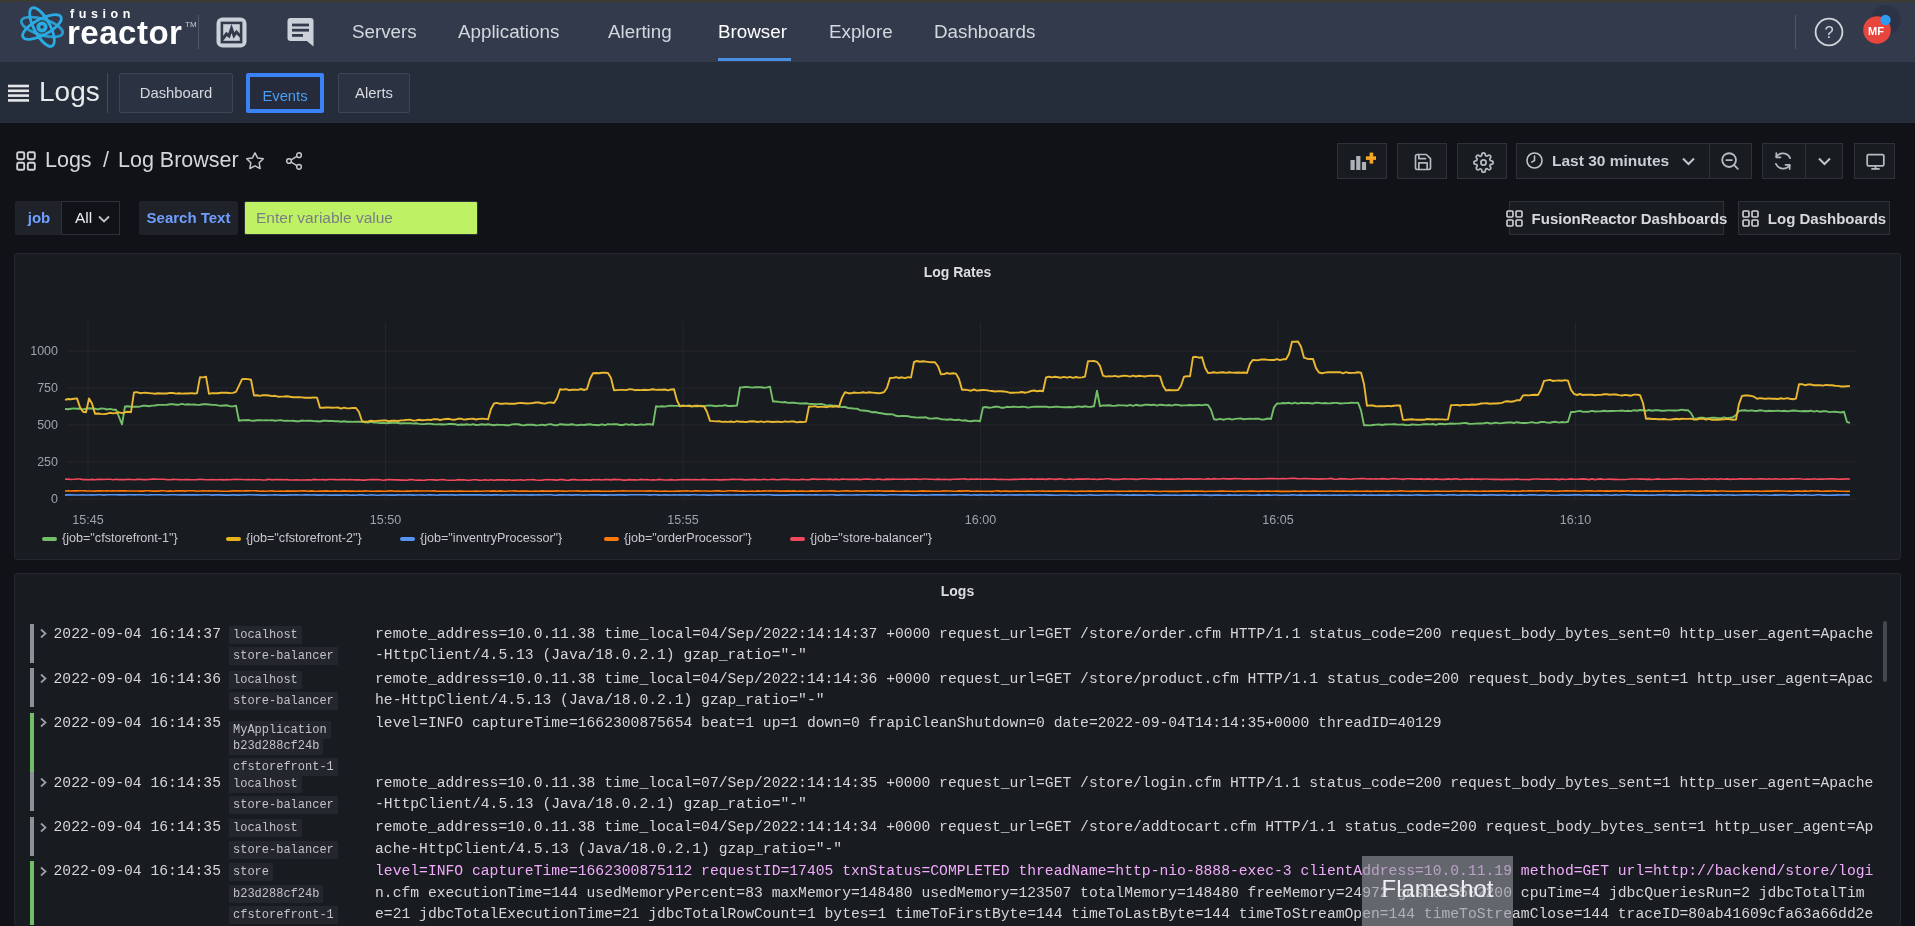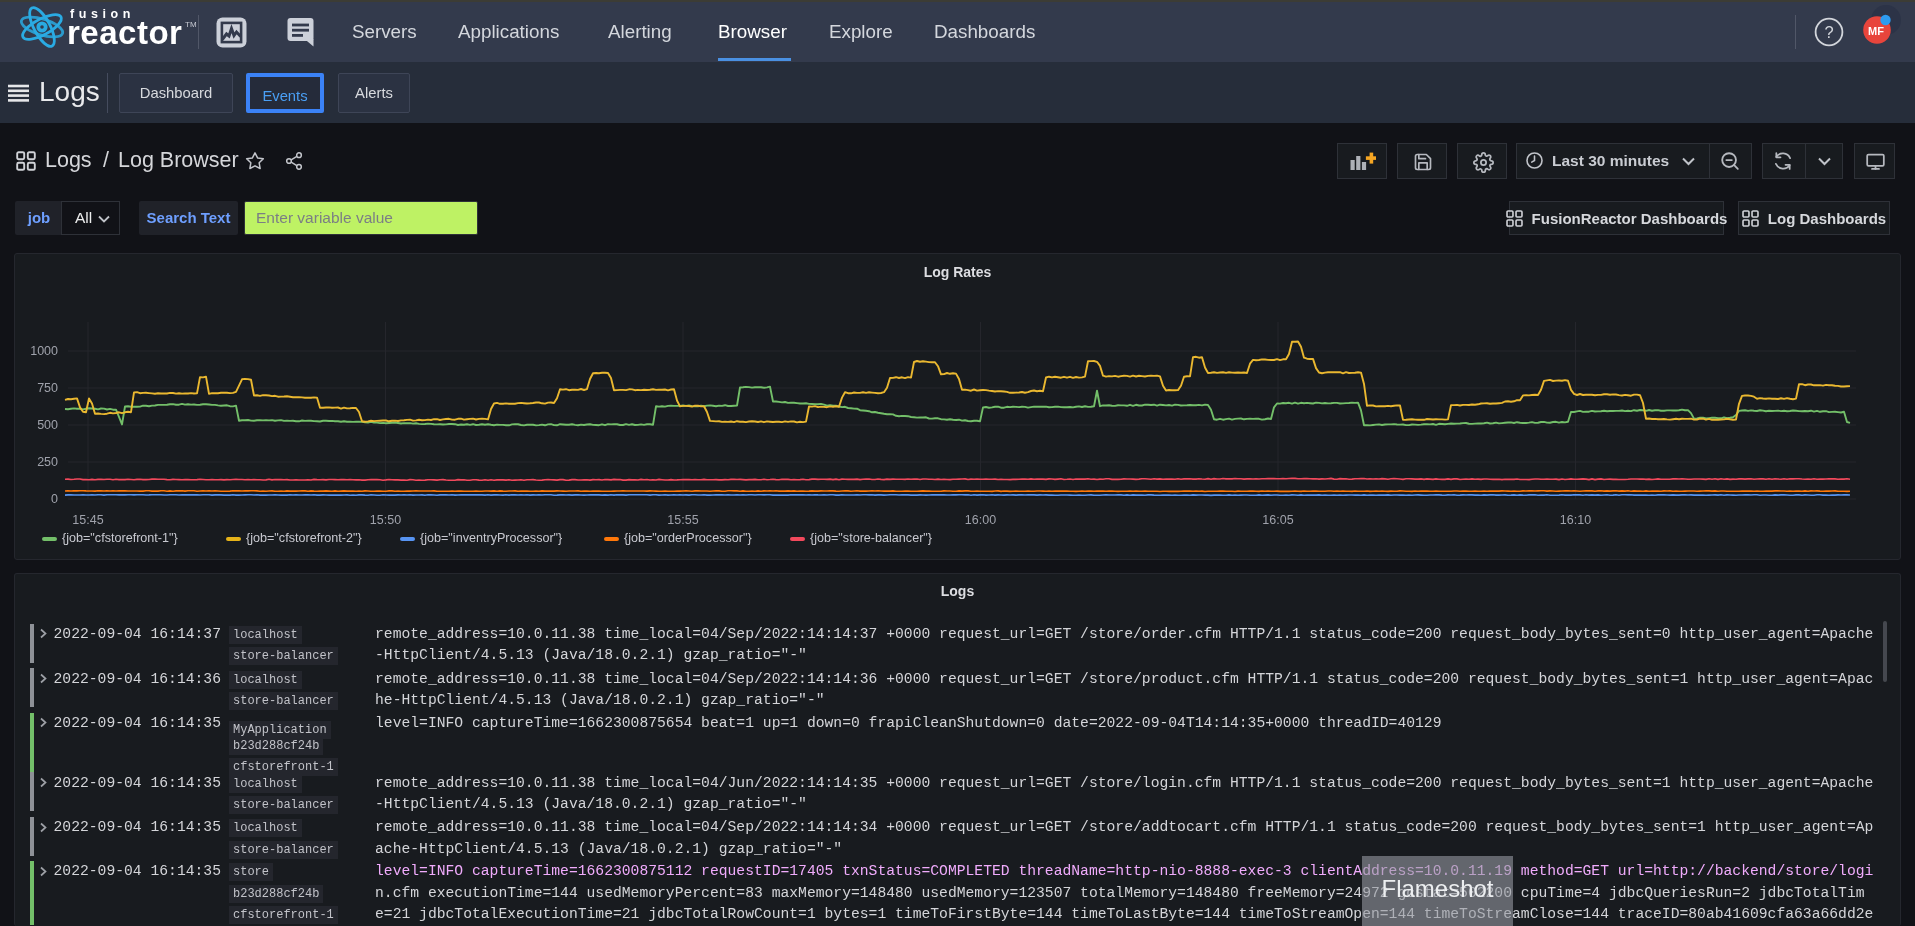--- a/index.html
+++ b/index.html
@@ -247,21 +247,21 @@
 <div class="abs mono chip" style="left:229px;top:736.7px;">b23d288cf24b</div>
 <div class="abs mono chip" style="left:229px;top:758.3px;">cfstorefront-1</div>
 <div class="abs mono" style="left:375px;top:715.1px;font-size:14.7px;color:#d4d5d9;white-space:pre;">level=INFO captureTime=1662300875654 beat=1 up=1 down=0 frapiCleanShutdown=0 date=2022-09-04T14:14:35+0000 threadID=40129</div>
 <div class="abs" style="left:30px;top:772.4px;width:3.6px;height:39.1px;background:#8e9197;"></div>
 <svg class="abs" style="left:38.5px;top:776.9px;" width="9" height="11" viewBox="0 0 9 11" fill="none" stroke="#9da0a6" stroke-width="1.7">
     <polyline points="2,1.5 6.5,5.5 2,9.5"></polyline>
   </svg>
 <div class="abs mono" style="left:53.5px;top:774.6px;font-size:14.7px;color:#d4d5d9;white-space:pre;">2022-09-04 16:14:35</div>
 <div class="abs mono chip" style="left:229px;top:774.6px;">localhost</div>
 <div class="abs mono chip" style="left:229px;top:796.2px;">store-balancer</div>
-<div class="abs mono" style="left:375px;top:774.6px;font-size:14.7px;color:#d4d5d9;white-space:pre;">remote_address=10.0.11.38 time_local=04/Jun/2022:14:14:35 +0000 request_url=GET /store/login.cfm HTTP/1.1 status_code=200 request_body_bytes_sent=1 http_user_agent=Apache</div>
+<div class="abs mono" style="left:375px;top:774.6px;font-size:14.7px;color:#d4d5d9;white-space:pre;">remote_address=10.0.11.38 time_local=07/Sep/2022:14:14:35 +0000 request_url=GET /store/login.cfm HTTP/1.1 status_code=200 request_body_bytes_sent=1 http_user_agent=Apache</div>
 <div class="abs mono" style="left:375px;top:796.2px;font-size:14.7px;color:#d4d5d9;white-space:pre;">-HttpClient/4.5.13 (Java/18.0.2.1) gzap_ratio="-"</div>
 <div class="abs" style="left:30px;top:817.0px;width:3.6px;height:39.1px;background:#8e9197;"></div>
 <svg class="abs" style="left:38.5px;top:821.5px;" width="9" height="11" viewBox="0 0 9 11" fill="none" stroke="#9da0a6" stroke-width="1.7">
     <polyline points="2,1.5 6.5,5.5 2,9.5"></polyline>
   </svg>
 <div class="abs mono" style="left:53.5px;top:819.2px;font-size:14.7px;color:#d4d5d9;white-space:pre;">2022-09-04 16:14:35</div>
 <div class="abs mono chip" style="left:229px;top:819.2px;">localhost</div>
 <div class="abs mono chip" style="left:229px;top:840.8px;">store-balancer</div>
 <div class="abs mono" style="left:375px;top:819.2px;font-size:14.7px;color:#d4d5d9;white-space:pre;">remote_address=10.0.11.38 time_local=04/Sep/2022:14:14:34 +0000 request_url=GET /store/addtocart.cfm HTTP/1.1 status_code=200 request_body_bytes_sent=1 http_user_agent=Ap</div>
 <div class="abs mono" style="left:375px;top:840.8px;font-size:14.7px;color:#d4d5d9;white-space:pre;">ache-HttpClient/4.5.13 (Java/18.0.2.1) gzap_ratio="-"</div>

